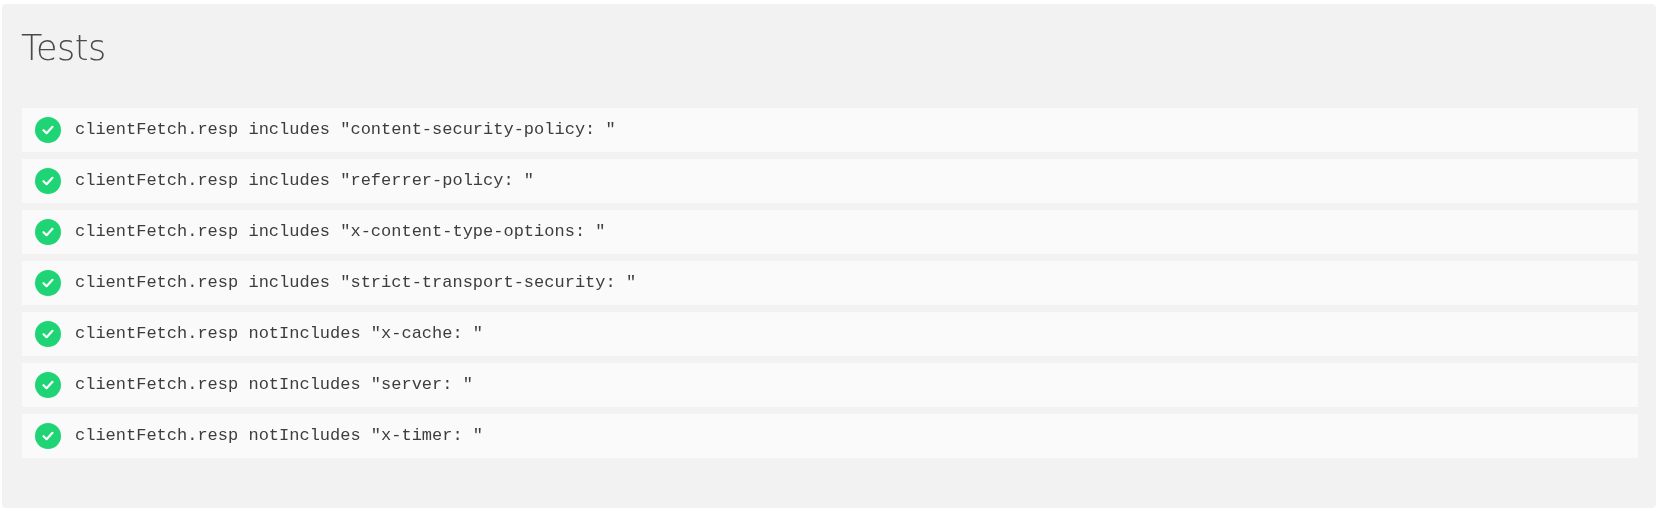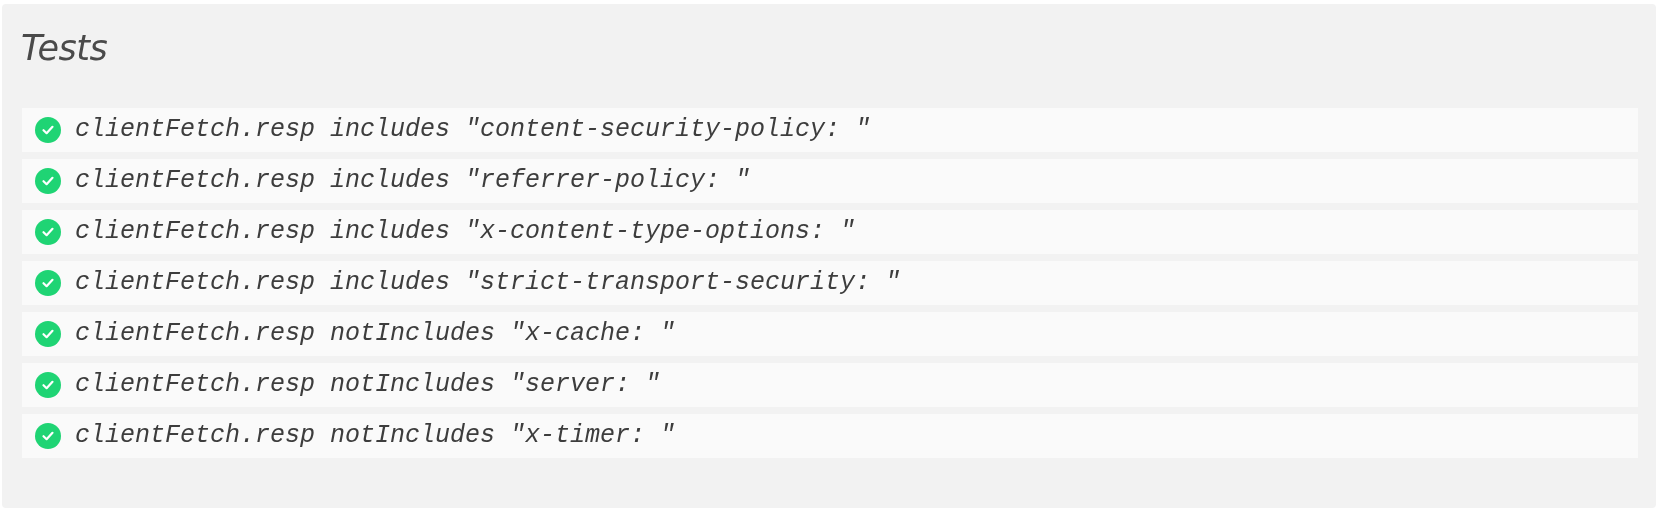--- a/index.html
+++ b/index.html
@@ -12,21 +12,20 @@
     }
     .panel {
       position: absolute;
       left: 2px;
       top: 4px;
       width: 1654px;
       height: 504px;
       background: #f2f2f2;
       border-radius: 4px;
       box-sizing: border-box;
-      font-style: italic;
     }
     .panel-title {
       position: absolute;
       left: 19px;
       top: 22px;
       margin: 0;
       font-family: "DejaVu Sans", sans-serif;
       font-weight: 300;
       font-size: 35px;
       letter-spacing: -0.5px;
@@ -61,21 +60,21 @@
       justify-content: center;
       flex-shrink: 0;
     }
     .check-icon svg {
       width: 14px;
       height: 14px;
     }
     .test-text {
       margin-left: 14px;
       font-family: "Liberation Mono", monospace;
-      font-size: 25px;
+      font-size: 17px;
       color: #3d3d3d;
       white-space: pre;
       line-height: 30px;
     }
   </style>
 </head>
 <body>
 
 <div class="panel">
   <h2 class="panel-title">Tests</h2>

